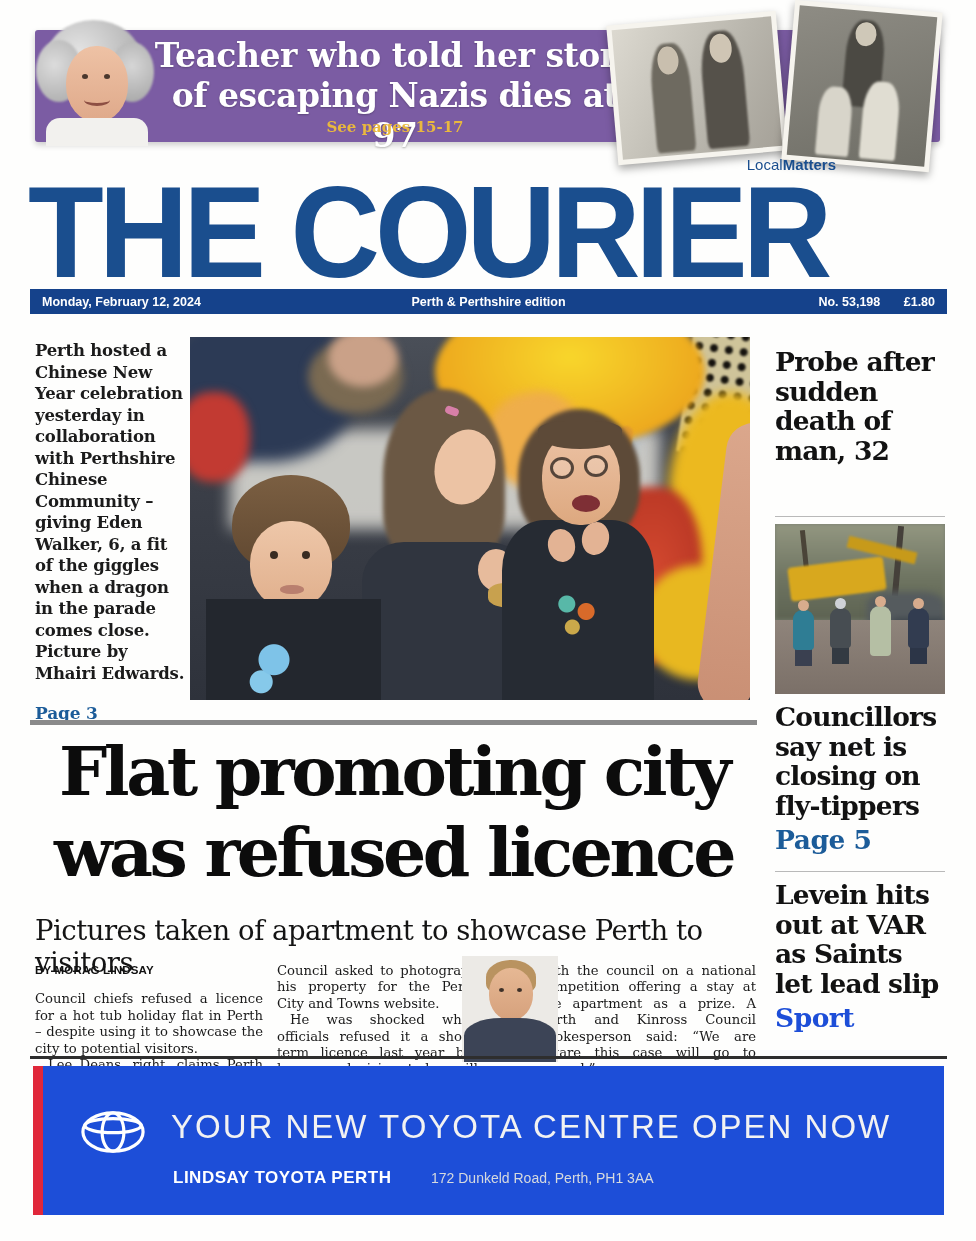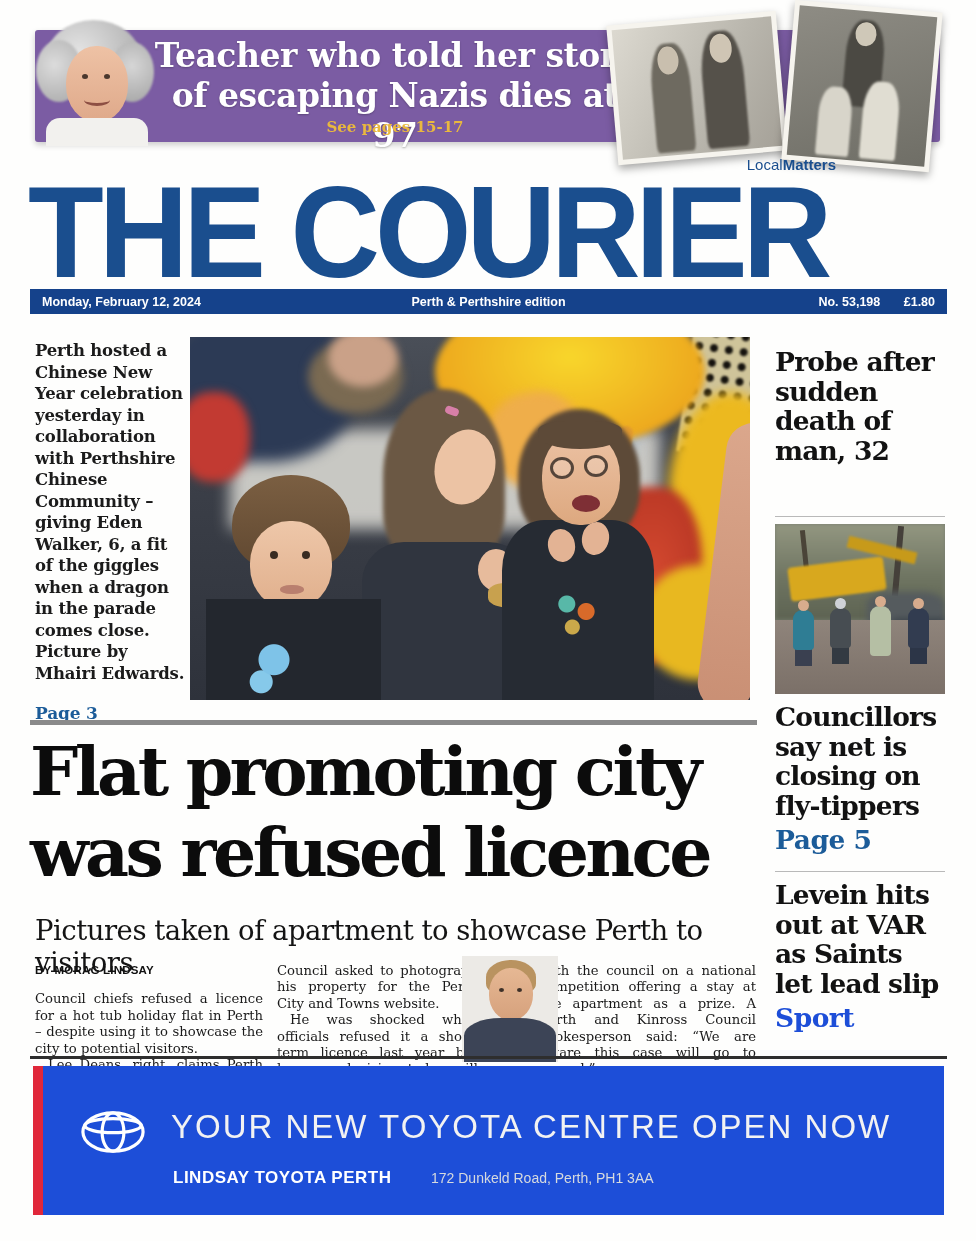--- a/index.html
+++ b/index.html
@@ -147,21 +147,21 @@
   .ft-p1b { left:18px;  top:86px; background:#2f7d94; }  .ft-p1h { left:23px;  top:76px; }
   .ft-p2b { left:55px;  top:84px; background:#474d52; }  .ft-p2h { left:60px;  top:74px; background:#cfd2d6; }
   .ft-p3b { left:95px;  top:82px; background:#b5bfa4; height:50px; } .ft-p3h { left:100px; top:72px; }
   .ft-p4b { left:133px; top:84px; background:#323c50; }  .ft-p4h { left:138px; top:74px; }
   .ft-legs { width:17px; height:18px; background:#3a4050; }
   .ft-l1 { left:20px; top:124px; } .ft-l2 { left:57px; top:122px; background:#333a42; } .ft-l4 { left:135px; top:122px; background:#2c3547; }
 
   
   .main-rule { position:absolute; left:30px; top:720px; width:727px; height:5px; background:#8a8a8a; }
   .main-headline { position:absolute; left:30px; top:731px; width:727px;
-    font-weight:bold; color:#0c0c0c; font-size:68px; line-height:81px; letter-spacing:-3.5px; }
+    font-weight:bold; color:#0c0c0c; font-size:68px; line-height:81px; letter-spacing:-3.5px;text-align:center; }
   .sub-headline { position:absolute; left:35px; top:914px; width:722px; font-size:27.5px; color:#141414; letter-spacing:-0.5px; }
 
   .bcol { position:absolute; font-size:13.2px; line-height:16.4px; text-align:justify; color:#1a1a1a; }
   .bcol p { margin:0; }
   .bcol p.ind { text-indent:13px; }
   .bcol1 { left:35px;  top:962px; width:228px; }
   .bcol2 { left:277px; top:963px; width:201px; }
   .bcol3 { left:540px; top:963px; width:216px; }
   .byline { font-family:"Liberation Sans", sans-serif; font-weight:bold; font-size:11.5px;
     letter-spacing:0.2px; color:#111; margin-bottom:13px; text-align:left; }

